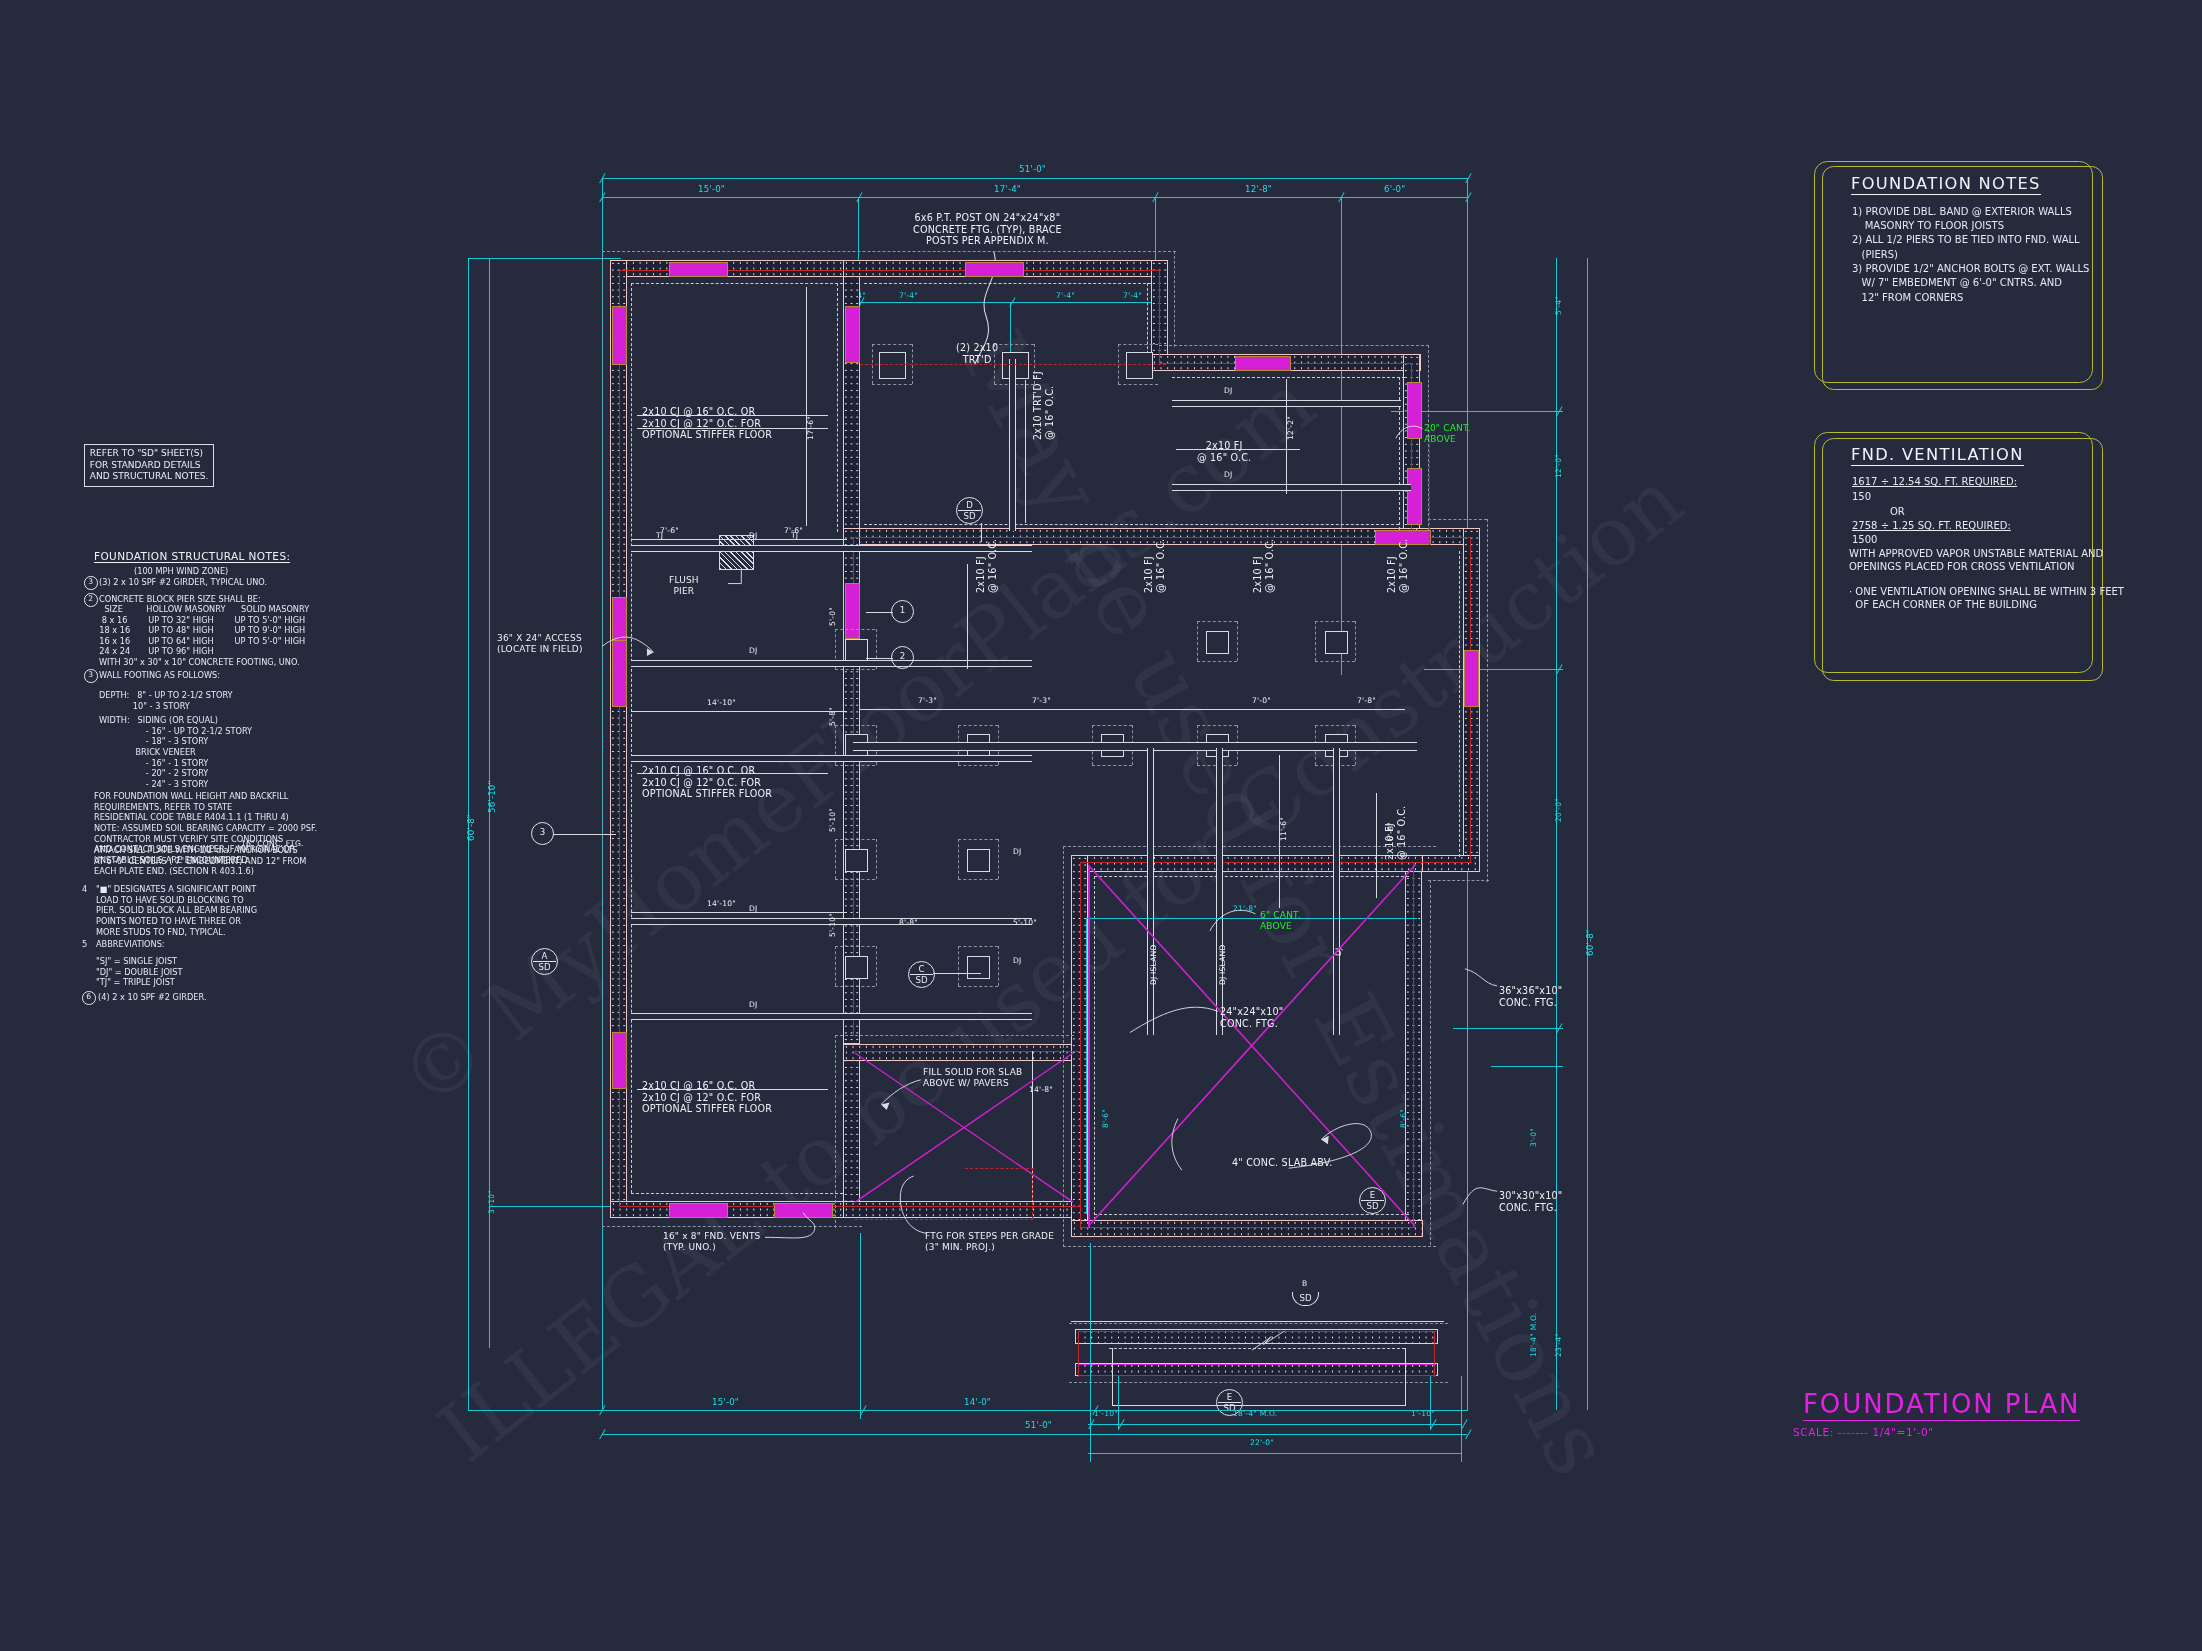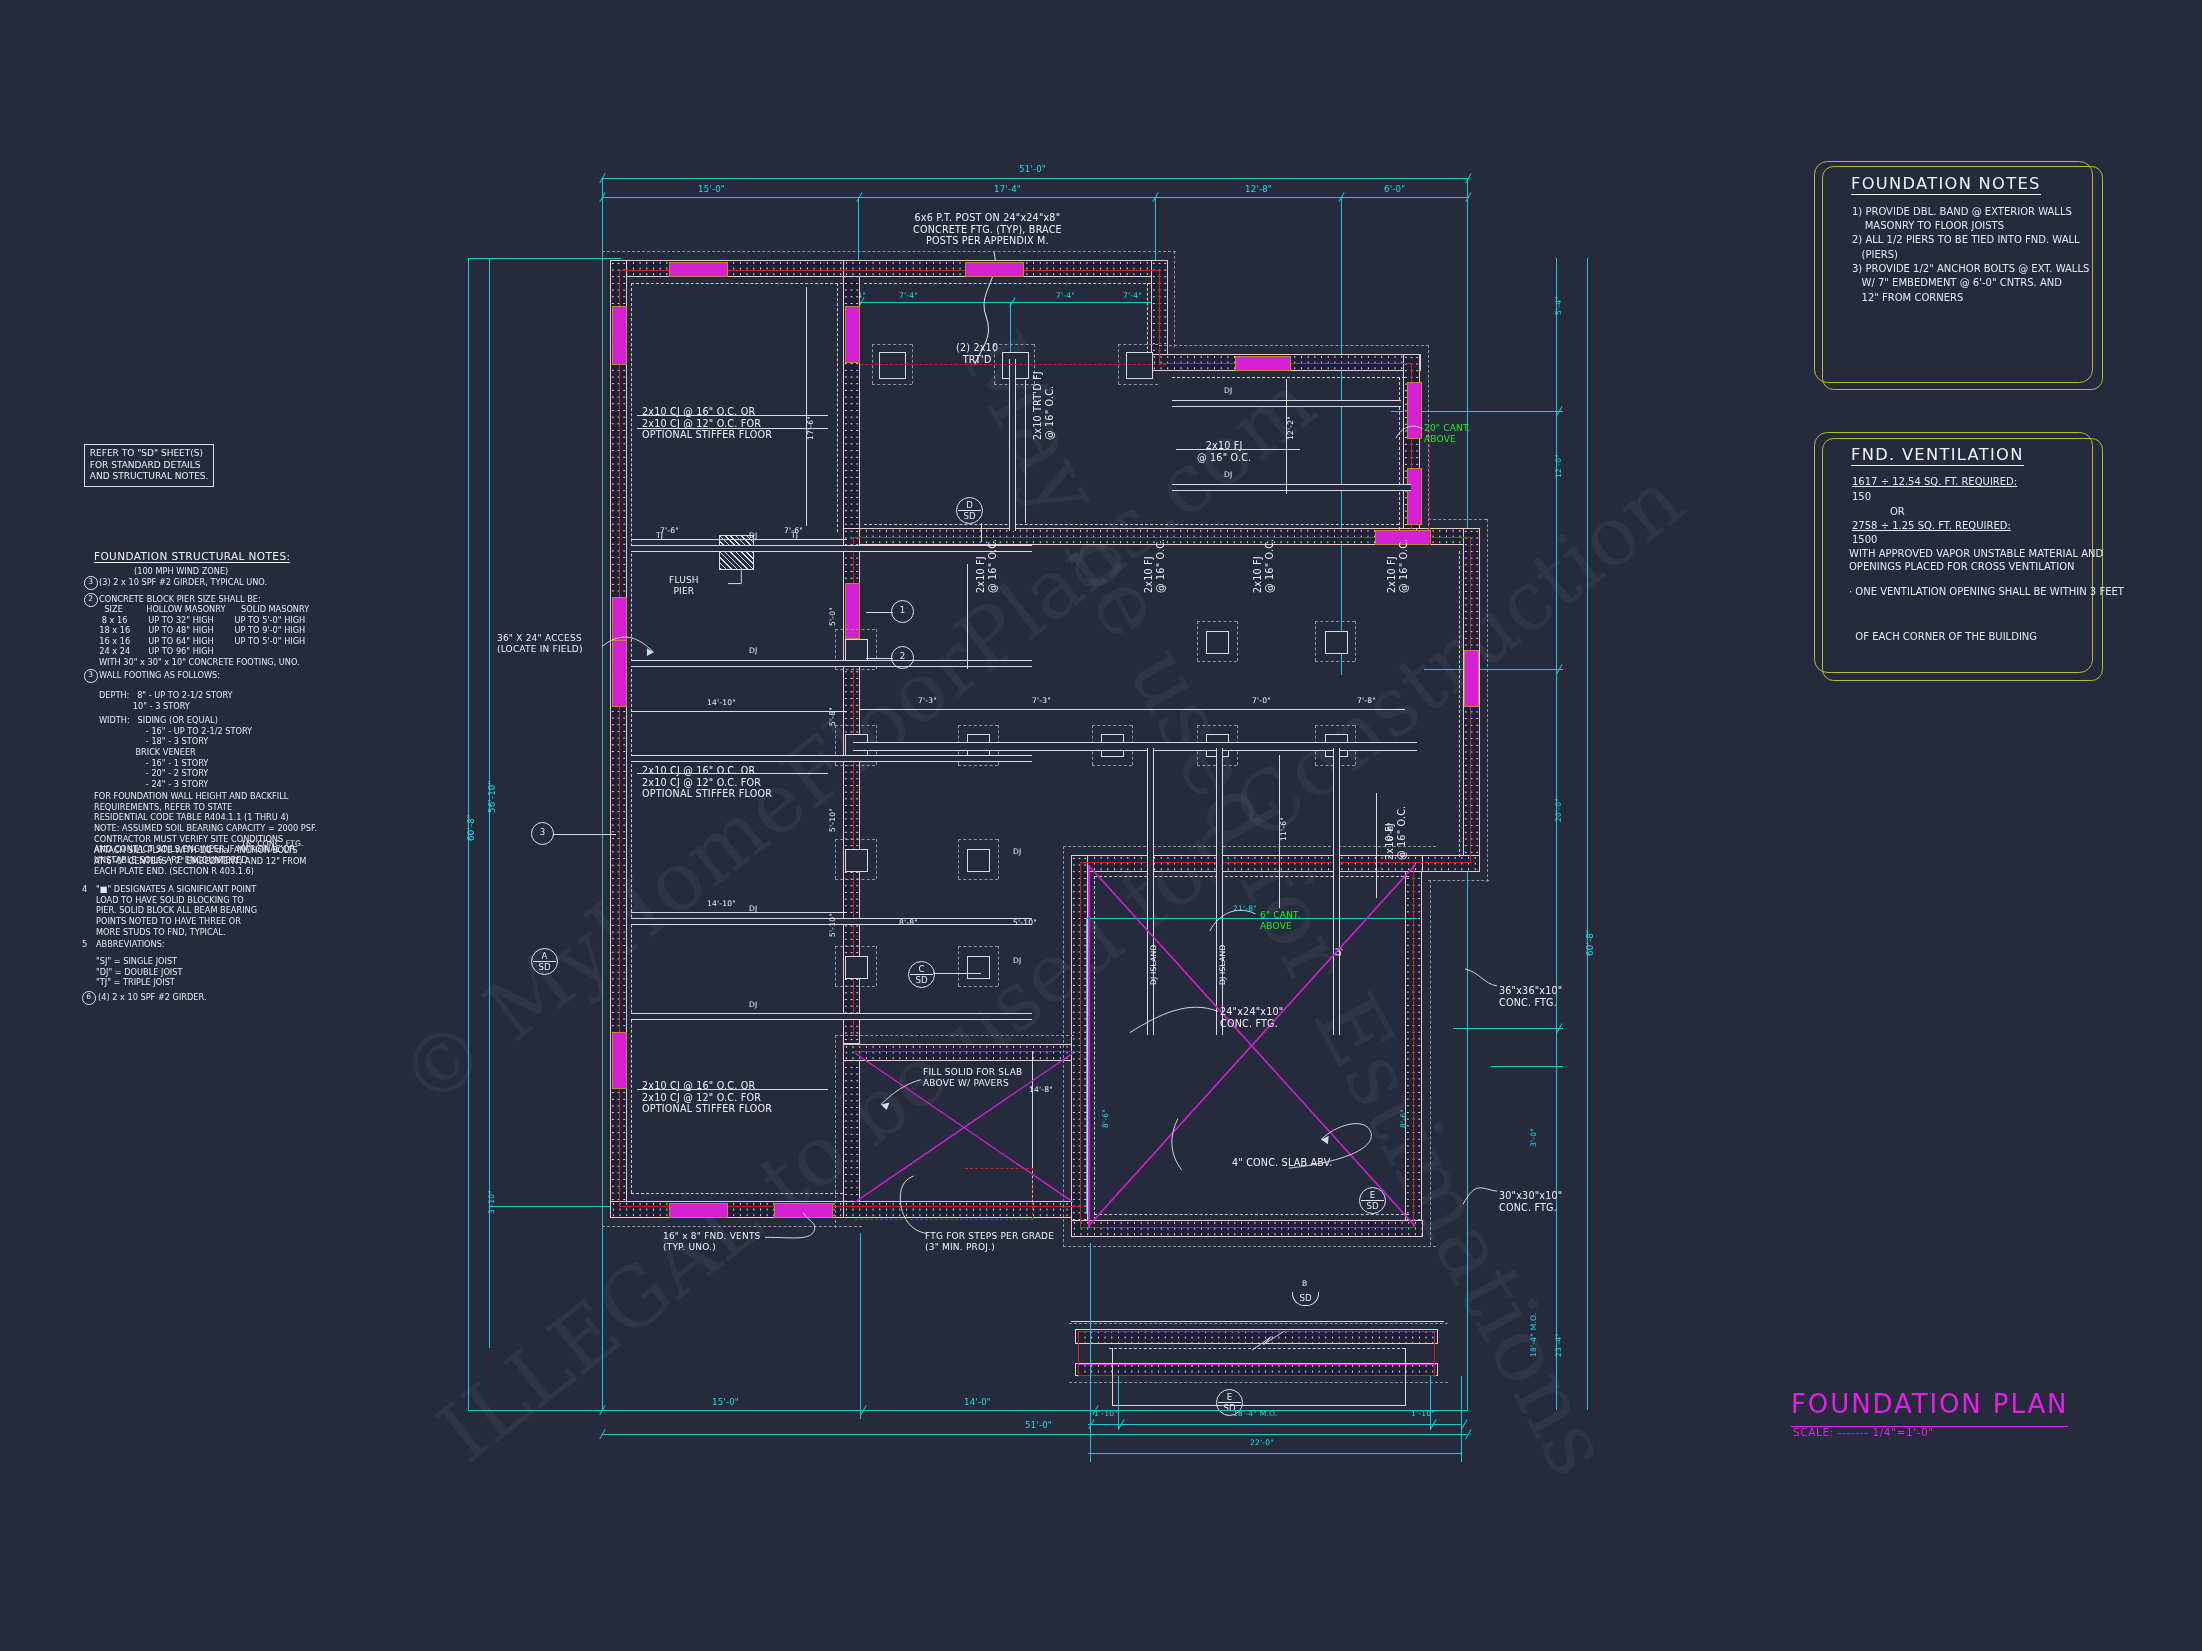--- a/index.html
+++ b/index.html
@@ -73,21 +73,21 @@
   .bub .hr{height:0;border-top:1px solid #e2e4ee;margin:0 1px;}
   .bubHalf{position:absolute;width:25px;height:13.4px;border:1.1px solid #e2e4ee;border-top:none;
        border-radius:0 0 12.4px 12.4px;color:#e9eaf0;font-size:8.6px;text-align:center;line-height:12.4px;}
 
   
   .tick{position:absolute;width:10.5px;height:0;border-top:1.1px solid #17c9d4;
         transform:rotate(-60deg);transform-origin:50% 50%;}
 
   
   .planTitle{position:absolute;color:#e420e4;font-size:26px;letter-spacing:1.9px;
-             border-bottom:1.5px solid #e420e4;padding-bottom:7px;}
+             border-bottom:1.5px solid #e420e4;padding-bottom:1px;margin-left:12px;}
   .planScale{position:absolute;color:#e420e4;font-size:10.5px;letter-spacing:0.6px;}
 
   svg{position:absolute;overflow:visible;}
 </style>
 </head>
 <body>
 
 <div id="sheet">
 
   <div class="wm wm1">© MyHomeFloorPlans.com</div>
@@ -109,21 +109,21 @@
   <div class="noteboxInner" style="left:1822px;top:438px;width:279px;height:241px;"></div>
   <div class="noteTitle" style="left:1851px;top:445px;">FND. VENTILATION</div>
   <div class="noteBody uline" style="left:1852px;top:475px;">1617 ÷ 12.54 SQ. FT. REQUIRED:</div>
   <div class="noteBody" style="left:1852px;top:490px;">150</div>
   <div class="noteBody" style="left:1890px;top:505px;">OR</div>
   <div class="noteBody uline" style="left:1852px;top:519px;">2758 ÷ 1.25 SQ. FT. REQUIRED:</div>
   <div class="noteBody" style="left:1852px;top:533px;">1500</div>
   <div class="noteBody" style="left:1849px;top:547px;">WITH APPROVED VAPOR UNSTABLE MATERIAL AND</div>
   <div class="noteBody" style="left:1849px;top:560px;">OPENINGS PLACED FOR CROSS VENTILATION</div>
   <div class="noteBody" style="left:1849px;top:585px;">· ONE VENTILATION OPENING SHALL BE WITHIN 3 FEET</div>
-  <div class="noteBody" style="left:1849px;top:630px;">  OF EACH CORNER OF THE BUILDING</div>
+  <div class="noteBody" style="left:1849px;top:598px;">  OF EACH CORNER OF THE BUILDING</div>
 
   <div class="refbox" style="left:84px;top:444px;">REFER TO "SD" SHEET(S)
 FOR STANDARD DETAILS
 AND STRUCTURAL NOTES.</div>
 
   <div class="fsnHead" style="left:94px;top:550px;">FOUNDATION STRUCTURAL NOTES:</div>
   <div class="fsn" style="left:134px;top:566px;">(100 MPH WIND ZONE)</div>
 
   <div class="circnum" style="left:84px;top:576px;">3</div>
   <div class="fsn" style="left:99px;top:577px;">(3) 2 x 10 SPF #2 GIRDER, TYPICAL UNO.</div>

